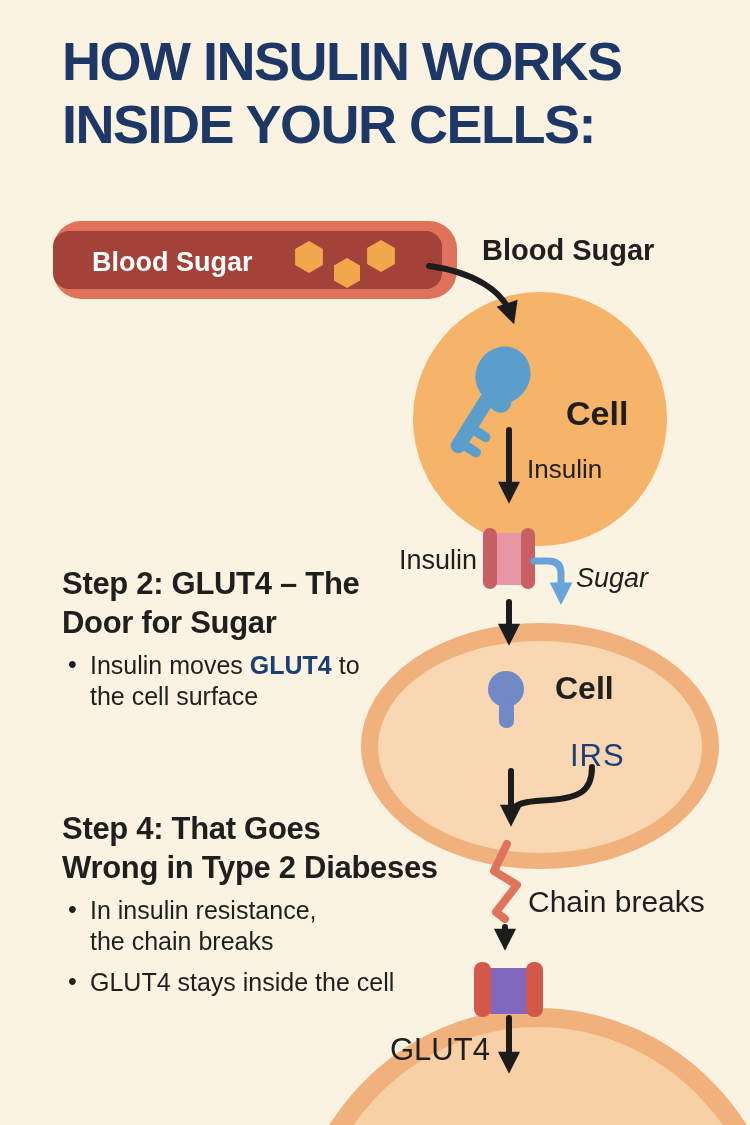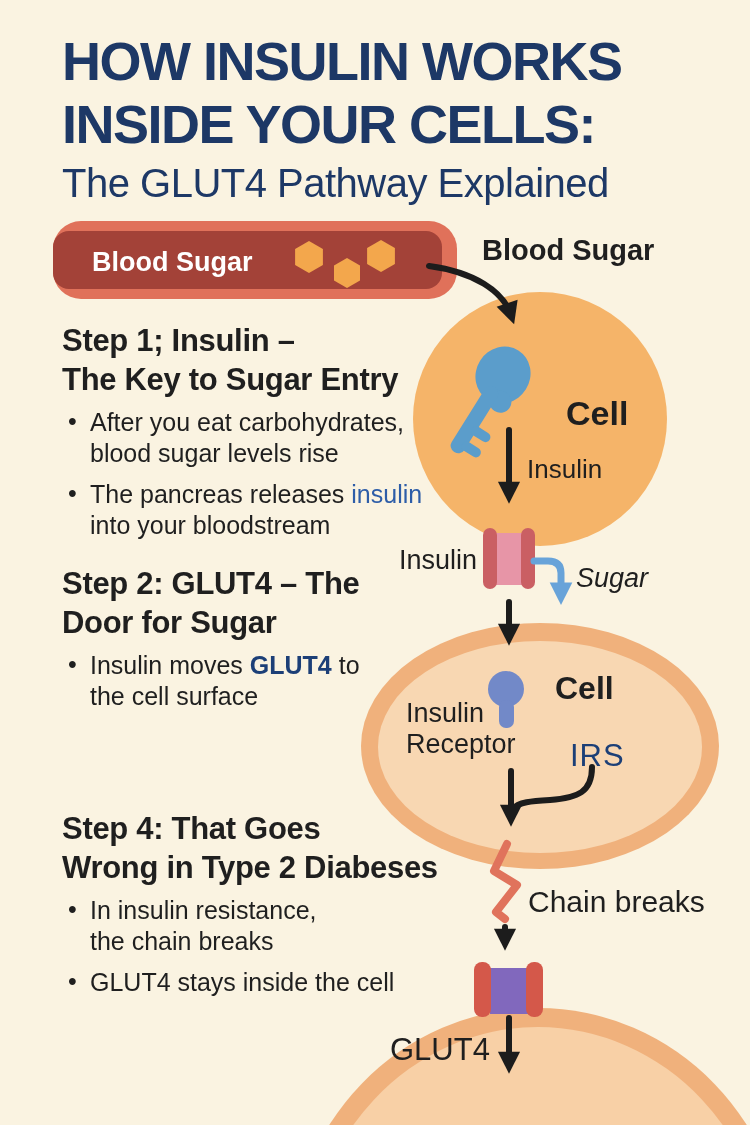--- a/index.html
+++ b/index.html
@@ -55,21 +55,20 @@
   .step-bullets li::before{content:"•"; position:absolute; left:6px; top:-1px;}
   .hl-blue{color:var(--accent_blue);}
   .hl-navy{color:var(--accent_navy); font-weight:700;}
 </style>
 </head>
 <body>
 
 <div class="page">
 
   <h1 class="title"><span>HOW INSULIN WORKS</span><br><span>INSIDE YOUR CELLS:</span></h1>
-  <div class="subtitle">The GLUT4 Pathway Explained</div>
 
   <svg class="diagram-svg" width="750" height="1125" viewBox="0 0 750 1125">
     <defs>
       <marker id="mB" viewBox="0 0 10 10" refX="5.5" refY="5" markerWidth="4.1" markerHeight="4.1" orient="auto-start-reverse">
         <path d="M0.5,0.5 L9.5,5 L0.5,9.5 Z" fill="#1c1c1c"></path>
       </marker>
       <marker id="mBlue" viewBox="0 0 10 10" refX="5.5" refY="5" markerWidth="3.6" markerHeight="3.6" orient="auto-start-reverse">
         <path d="M0.5,0.5 L9.5,5 L0.5,9.5 Z" fill="#68a3d9"></path>
       </marker>
     </defs>
@@ -140,35 +139,24 @@
     <path d="M509,1018 L509,1064" fill="none" stroke-width="6" stroke-linecap="round" style="stroke:var(--arrow_black)" marker-end="url(#mB)"></path>
   </svg>
 
   <div class="lbl" id="lbl-vessel">Blood Sugar</div>
   <div class="lbl" id="lbl-bloodsugar">Blood Sugar</div>
   <div class="lbl" id="lbl-cell1">Cell</div>
   <div class="lbl" id="lbl-insulin1">Insulin</div>
   <div class="lbl" id="lbl-insulin2">Insulin</div>
   <div class="lbl" id="lbl-sugar">Sugar</div>
   <div class="lbl" id="lbl-cell2">Cell</div>
-  <div class="lbl" id="lbl-insreceptor">Insulin Receptor</div>
   <div class="lbl" id="lbl-irs">IRS</div>
   <div class="lbl" id="lbl-chain">Chain breaks</div>
   <div class="lbl" id="lbl-glut4">GLUT4</div>
 
-  <section class="step" id="step-1">
-    <h2 class="step-heading">Step 1; Insulin –
-The Key to Sugar Entry</h2>
-    <ul class="step-bullets">
-      <li><span>After you eat carbohydrates,
-blood sugar levels rise</span></li>
-      <li><span>The pancreas releases </span><span class="hl-blue">insulin</span><span>
-into your bloodstream</span></li>
-    </ul>
-  </section>
 
   <section class="step" id="step-2">
     <h2 class="step-heading">Step 2: GLUT4 – The
 Door for Sugar</h2>
     <ul class="step-bullets">
       <li><span>Insulin moves </span><span class="hl-navy">GLUT4</span><span> to
 the cell surface</span></li>
     </ul>
   </section>
 

